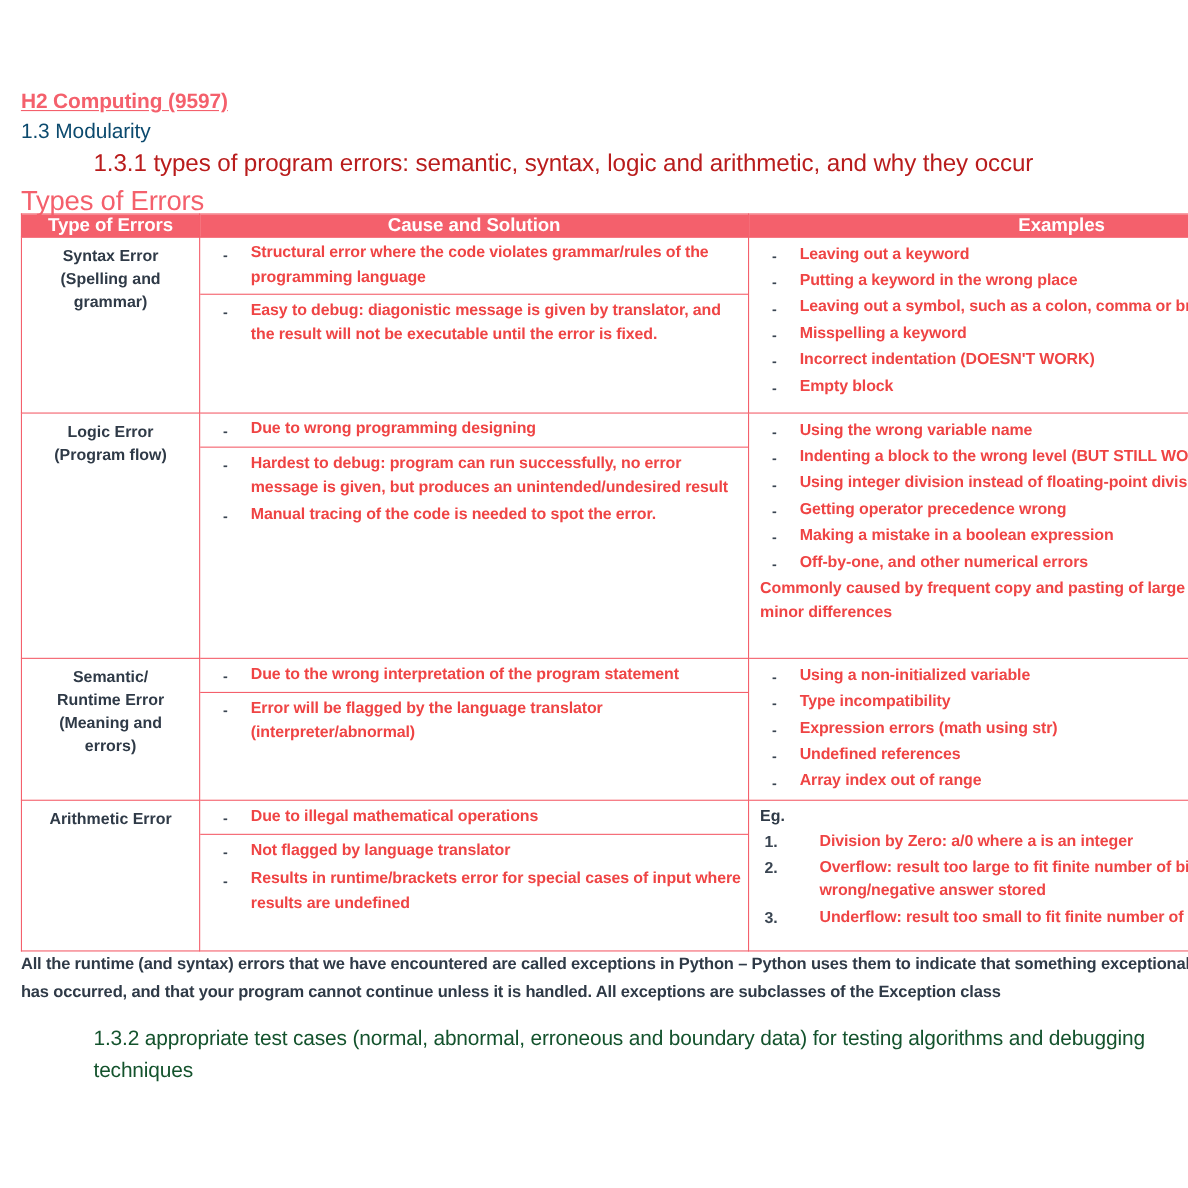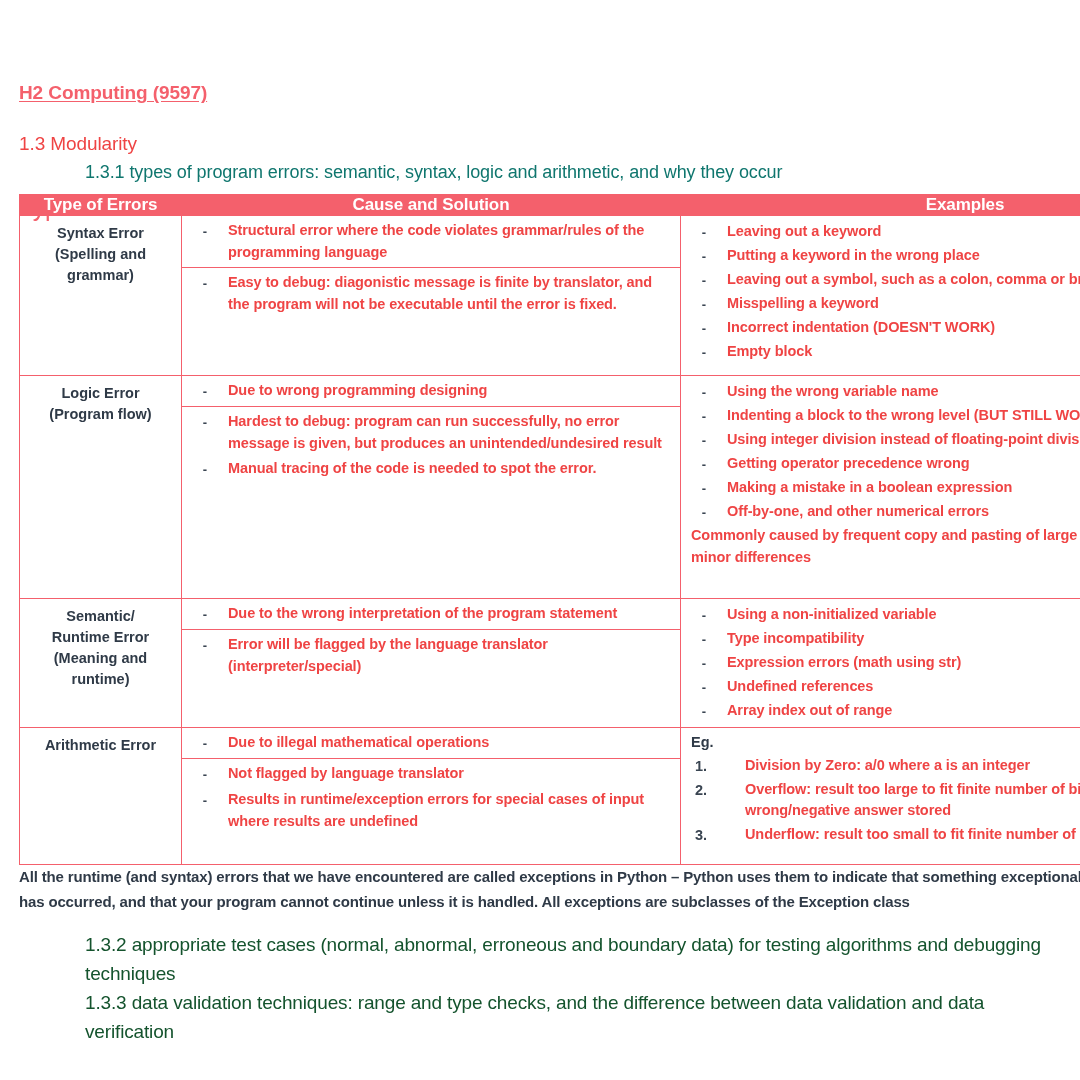--- a/index.html
+++ b/index.html
@@ -35,28 +35,27 @@
     font-size: 19px;
     font-weight: 600;
     color: #f4606c;
     text-decoration: underline;
     text-underline-offset: 2px;
     line-height: 26px;
     letter-spacing: -0.1px;
   }
   .syllabus-line {
     font-size: 19px;
-    color: #ef4444;
+    color: #0c4a6e;
     line-height: 28px;
     letter-spacing: -0.1px;
-    margin-top: 24px;
   }
   .syllabus-sub {
-    font-size: 18px;
-    color: #0f766e;
+    font-size: 22px;
+    color: #b91c1c;
     line-height: 28px;
     padding-left: 66px;
     letter-spacing: -0.1px;
   }
   .section-title {
     font-size: 25px;
     color: #f4606c;
     line-height: 34px;
     margin-top: 4px;
     letter-spacing: -0.2px;
@@ -220,21 +219,21 @@
           <span class="tl">(Spelling and</span>
           <span class="tl">grammar)</span>
         </td>
         <td class="pack">
           <div class="subrow">
             <span class="dash">-</span>
             <span class="txt">Structural error where the code violates grammar/rules of the programming language</span>
           </div>
           <div class="subrow last">
             <span class="dash">-</span>
-            <span class="txt">Easy to debug: diagonistic message is finite by translator, and the program will not be executable until the error is fixed.</span>
+            <span class="txt">Easy to debug: diagonistic message is given by translator, and the result will not be executable until the error is fixed.</span>
           </div>
         </td>
         <td class="pack">
           <div class="ex-pad">
             <div class="exrow nodiv">
               <span class="dash">-</span>
               <span class="txt">Leaving out a keyword</span>
             </div>
             <div class="exrow nodiv">
               <span class="dash">-</span>
@@ -310,30 +309,30 @@
             </div>
           </div>
         </td>
       </tr>
 
       <tr style="height:117px">
         <td class="type-cell">
           <span class="tl">Semantic/</span>
           <span class="tl">Runtime Error</span>
           <span class="tl">(Meaning and</span>
-          <span class="tl">runtime)</span>
+          <span class="tl">errors)</span>
         </td>
         <td class="pack">
           <div class="subrow">
             <span class="dash">-</span>
             <span class="txt">Due to the wrong interpretation of the program statement</span>
           </div>
           <div class="subrow last">
             <span class="dash">-</span>
-            <span class="txt">Error will be flagged by the language translator (interpreter/special)</span>
+            <span class="txt">Error will be flagged by the language translator (interpreter/abnormal)</span>
           </div>
         </td>
         <td class="pack">
           <div class="ex-pad">
             <div class="exrow nodiv">
               <span class="dash">-</span>
               <span class="txt">Using a non-initialized variable</span>
             </div>
             <div class="exrow nodiv">
               <span class="dash">-</span>
@@ -363,21 +362,21 @@
           <div class="subrow">
             <span class="dash">-</span>
             <span class="txt">Due to illegal mathematical operations</span>
           </div>
           <div class="subrow last">
             <span class="dash">-</span>
             <span class="txt">Not flagged by language translator</span>
           </div>
           <div class="subrow last" style="padding-top:0">
             <span class="dash">-</span>
-            <span class="txt">Results in runtime/exception errors for special cases of input where results are undefined</span>
+            <span class="txt">Results in runtime/brackets error for special cases of input where results are undefined</span>
           </div>
         </td>
         <td class="pack">
           <div class="eg-label">Eg.</div>
           <div class="exrow nodiv">
             <span class="dash num">1.</span>
             <span class="txt">Division by Zero: a/0 where a is an integer</span>
           </div>
           <div class="exrow nodiv">
             <span class="dash num">2.</span>
@@ -390,16 +389,15 @@
         </td>
       </tr>
 
     </tbody>
   </table>
 
   <div class="note-para">All the runtime (and syntax) errors that we have encountered are called exceptions in Python – Python uses them to indicate that something exceptional has occurred, and that your program cannot continue unless it is handled. All exceptions are subclasses of the Exception class</div>
 
   <div class="foot-block">
     <div class="foot-line">1.3.2 appropriate test cases (normal, abnormal, erroneous and boundary data) for testing algorithms and debugging techniques</div>
-    <div class="foot-line">1.3.3 data validation techniques: range and type checks, and the difference between data validation and data verification</div>
   </div>
 
 </div>
 
 </body></html>

